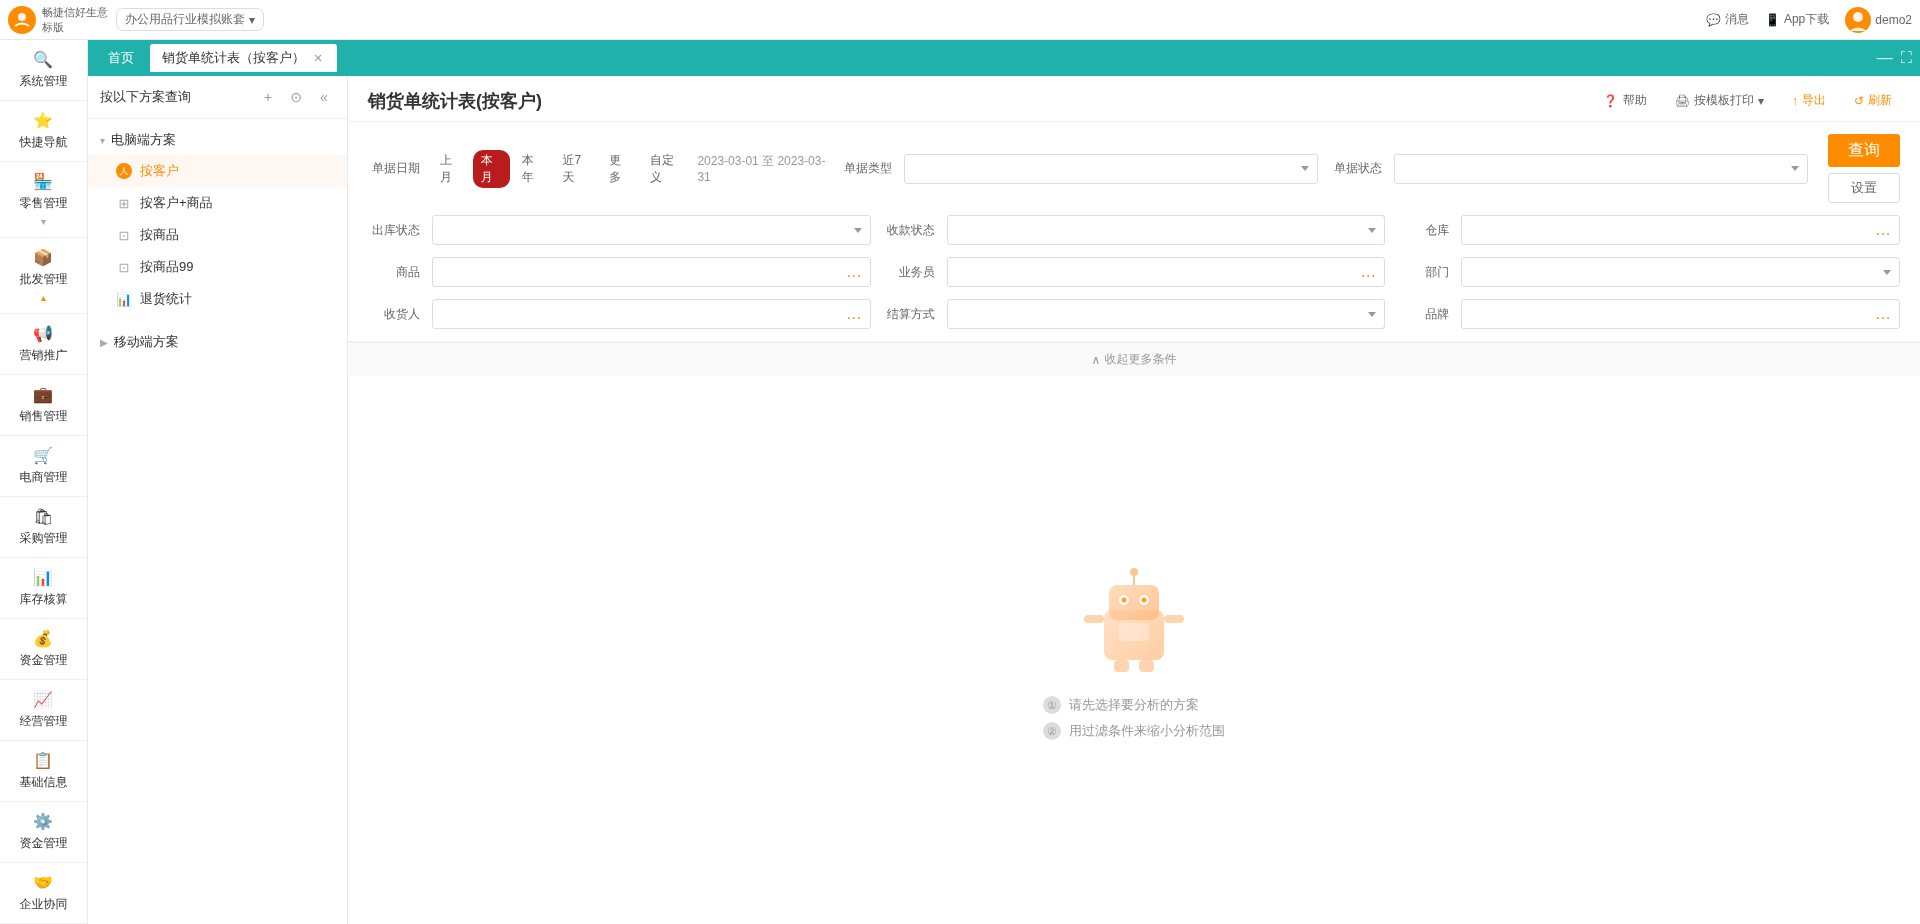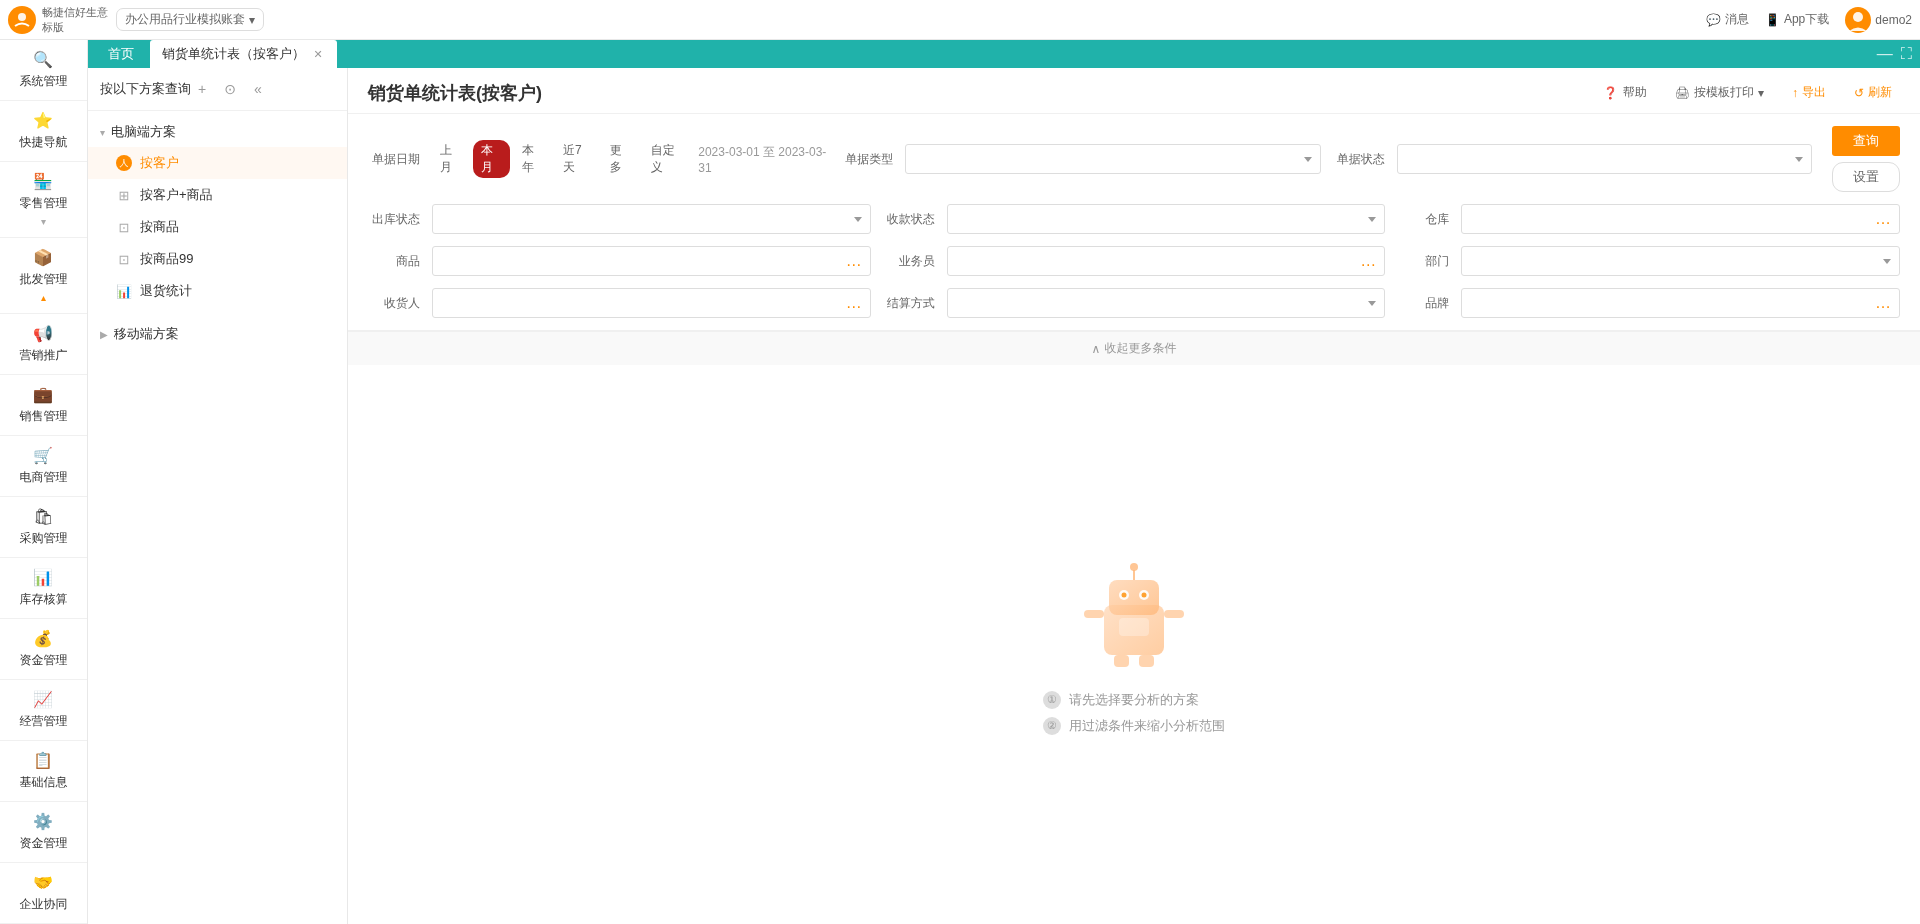--- a/index.html
+++ b/index.html
@@ -106,21 +106,21 @@
       color: #333;
       border-bottom: 1px solid #f0f0f0;
       gap: 4px;
     }
     .sidebar-item-icon {
       font-size: 16px;
     }
 
     
     .tab-bar {
-      height: 28px;
+      height: 36px;
       background: #20b2aa;
       display: flex;
       align-items: center;
       padding: 0 8px;
       flex-shrink: 0;
       gap: 4px;
     }
     .tab-item {
       height: 28px;
       padding: 0 12px;
@@ -183,20 +183,21 @@
     .left-panel {
       width: 260px;
       background: #fff;
       border-right: 1px solid #e8e8e8;
       flex-shrink: 0;
       overflow-y: auto;
     }
     .left-panel-header {
       display: flex;
       align-items: center;
+      justify-content: space-between;
       padding: 10px 12px;
       border-bottom: 1px solid #f0f0f0;
       font-size: 13px;
       color: #333;
     }
     .left-panel-header-actions {
       display: flex;
       align-items: center;
       gap: 6px;
     }
@@ -370,30 +371,30 @@
       color: #ff8c00;
       font-size: 16px;
       margin-left: auto;
     }
     .query-btn {
       background: #ff8c00;
       color: #fff;
       border: none;
       padding: 6px 20px;
       border-radius: 3px;
-      font-size: 13px;
+      font-size: 16px;
       cursor: pointer;
       white-space: nowrap;
     }
     .set-btn {
       background: #fff;
       color: #666;
       border: 1px solid #ddd;
       padding: 5px 20px;
-      border-radius: 11px;
+      border-radius: 3px;
       font-size: 13px;
       cursor: pointer;
       white-space: nowrap;
     }
     .action-btns {
       display: flex;
       flex-direction: column;
       gap: 6px;
       margin-left: 8px;
     }

